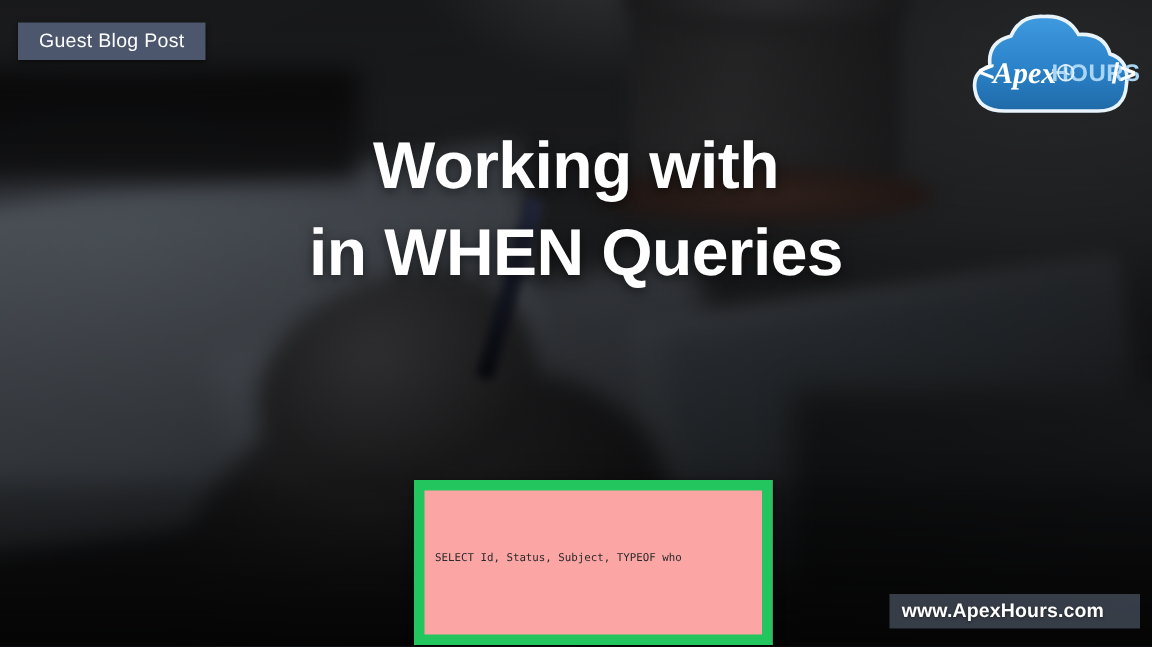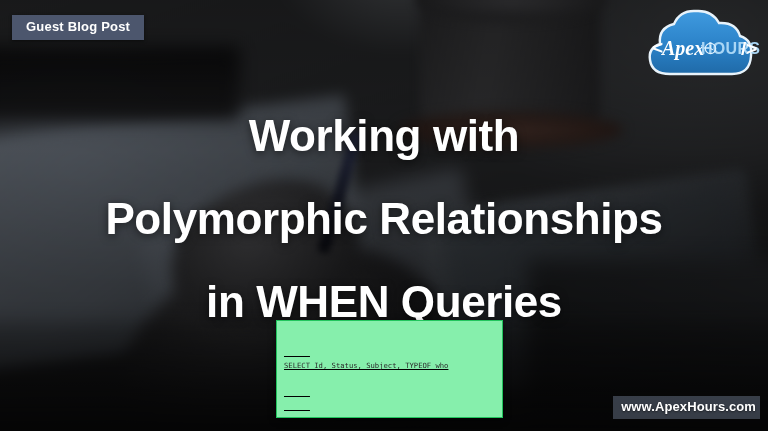--- a/index.html
+++ b/index.html
@@ -187,71 +187,70 @@
 
   
   .badge {
     position: absolute;
     left: 12px;
     top: 15px;
     padding: 5px 14px 6px 14px;
     background: #4c566d;
     color: #ffffff;
     font-size: 13px;
-    font-weight: bold;
+    font-weight: normal;
     letter-spacing: .2px;
     line-height: 1.1;
     box-shadow: 0 1px 3px rgba(0,0,0,.5);
   }
 
   
   .title {
     position: absolute;
     left: 0;
     top: 82px;
     width: 768px;
     text-align: center;
     color: #ffffff;
     font-weight: bold;
     font-size: 44px;
     line-height: 1.32;
     letter-spacing: -.4px;
     text-shadow: 0 2px 8px rgba(0,0,0,.55);
   }
-  .title-line { display: block; margin-top: 25px; }
+  .title-line { display: block; }
 
   
   .code-box {
     position: absolute;
     left: 276px;
     top: 320px;
     width: 225px;
     height: 96px;
-    background: #86efac;
-    border: 1px solid #22c55e;
+    background: #fca5a5;
+    border: 7px solid #22c55e;
     box-shadow: 0 2px 6px rgba(0,0,0,.55);
     overflow: hidden;
-    text-decoration: underline;
   }
   .code-inner {
     padding: 11px 6px 0 7px;
     font-family: "DejaVu Sans Mono", monospace;
     font-size: 7.2px;
     line-height: 13.6px;
     color: #2a2a2a;
     white-space: pre;
   }
   .code-line { display: block; }
 
   
   .url-plate {
     position: absolute;
     right: 8px;
     bottom: 12px;
-    padding: 4px 4px 5px 8px;
+    padding: 4px 24px 5px 8px;
     background: rgba(96,108,126,.55);
     color: #ffffff;
     font-size: 13px;
     font-weight: bold;
     letter-spacing: .1px;
     line-height: 1.1;
     text-shadow: 0 1px 2px rgba(0,0,0,.5);
   }
 
   
@@ -284,21 +283,20 @@
     <div class="bg-pen"></div>
     <div class="bg-right-dark"></div>
     <div class="bg-bottom-dark"></div>
     <div class="bg-overlay"></div>
   </div>
 
   <div class="badge">Guest Blog Post</div>
 
   <div class="title">
     <span class="title-line">Working with</span>
-    <span class="title-line">Polymorphic Relationships</span>
     <span class="title-line">in WHEN Queries</span>
   </div>
 
   <div class="code-box">
     <div class="code-inner">
       <span class="code-line">SELECT Id, Status, Subject, TYPEOF who</span>
       
       
       
     </div>

